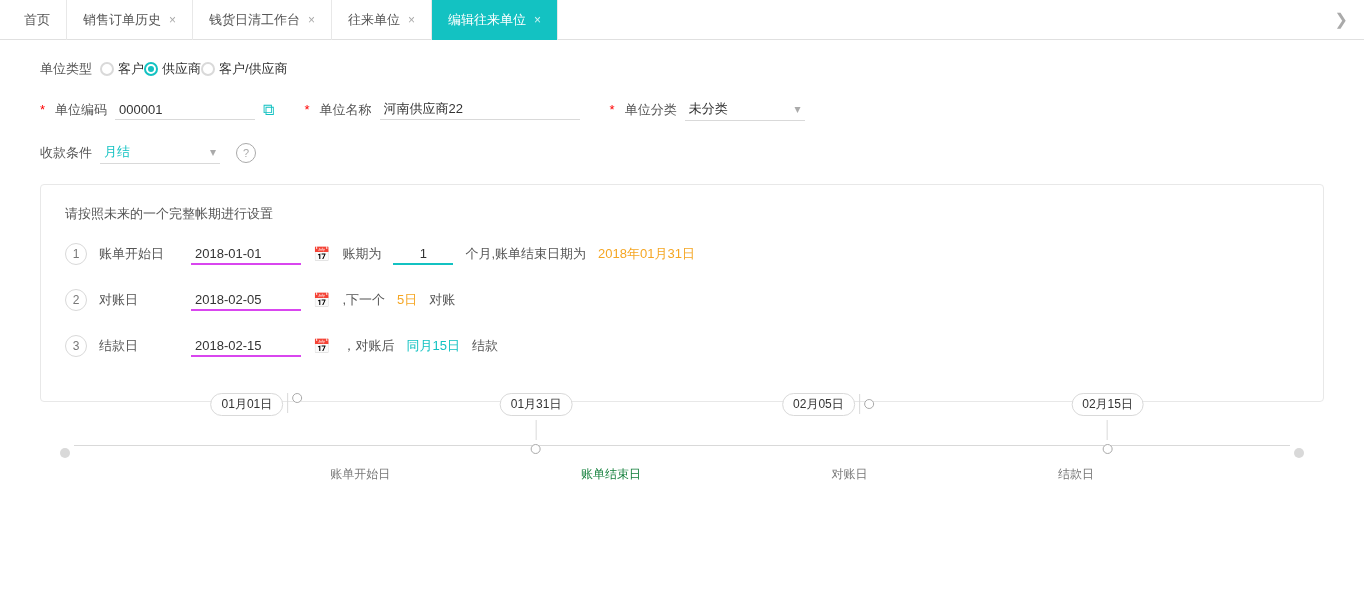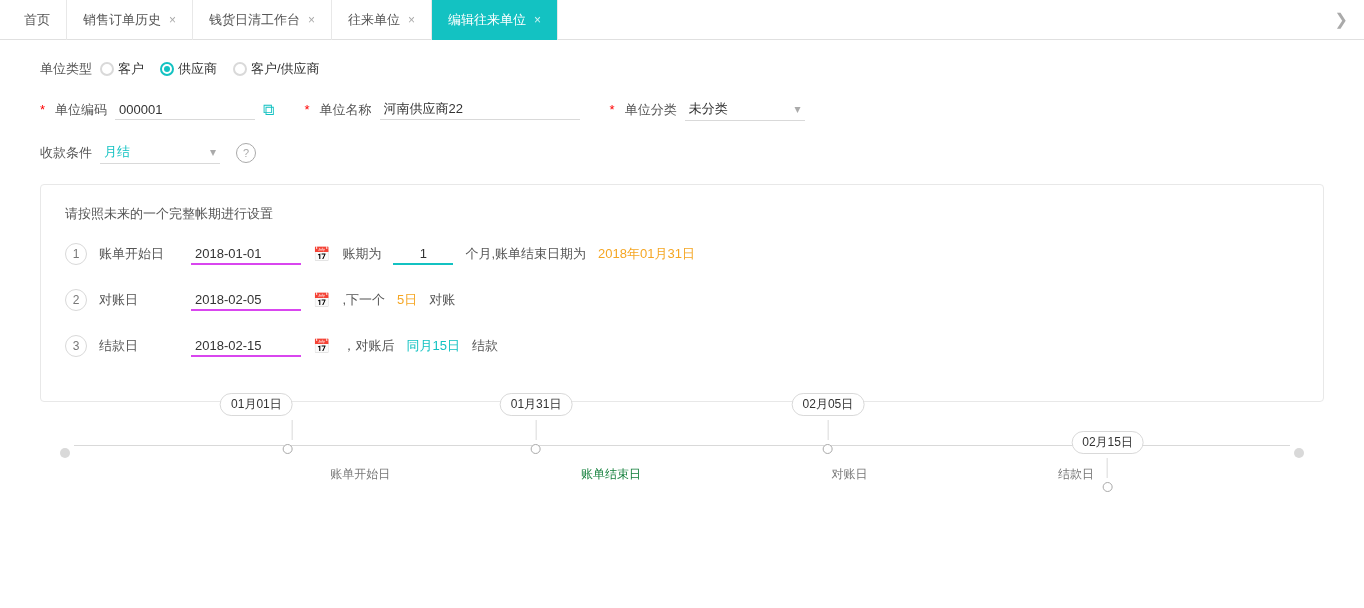--- a/index.html
+++ b/index.html
@@ -83,21 +83,21 @@
       width: 140px;
     }
     .form-input-name {
       width: 200px;
     }
 
     
     .radio-group {
       display: flex;
       align-items: center;
-      gap: 16px;
+      gap: 0;
     }
     .radio-item {
       display: flex;
       align-items: center;
       gap: 4px;
       cursor: pointer;
     }
     .radio-circle {
       width: 14px;
       height: 14px;
@@ -374,36 +374,36 @@
       <span class="step-text">结款</span>
     </div>
 
   </div>
 
   <div style="position: relative; padding: 20px 20px 0 20px; margin-top: 10px;">
     <div style="display: flex; align-items: center; width: 100%;">
       <div class="timeline-left-dot"></div>
       <div style="flex: 1; height: 1px; background: #d9d9d9; position: relative; margin: 0 4px;">
 
-        <div style="position: absolute; top: -52px; left: 15%; transform: translateX(-50%); display: flex; flex-direction: column; align-items: flex-end; gap: 4px;">
+        <div style="position: absolute; top: -52px; left: 15%; transform: translateX(-50%); display: flex; flex-direction: row; align-items: flex-start; gap: 4px;">
           <div class="timeline-label-box">01月01日</div>
           <div style="width:1px; height:20px; background:#d9d9d9;"></div>
           <div class="timeline-dot"></div>
         </div>
         <div style="position: absolute; top: -52px; left: 38%; transform: translateX(-50%); display: flex; flex-direction: column; align-items: center; gap: 4px;">
           <div class="timeline-label-box">01月31日</div>
           <div style="width:1px; height:20px; background:#d9d9d9;"></div>
           <div class="timeline-dot"></div>
         </div>
-        <div style="position: absolute; top: -52px; left: 62%; transform: translateX(-50%); display: flex; flex-direction: column; align-items: center; gap: 4px;">
+        <div style="position: absolute; top: -52px; left: 62%; transform: translateX(-50%); display: flex; flex-direction: row; align-items: center; gap: 4px;">
           <div class="timeline-label-box">02月05日</div>
           <div style="width:1px; height:20px; background:#d9d9d9;"></div>
           <div class="timeline-dot"></div>
         </div>
-        <div style="position: absolute; top: -52px; left: 85%; transform: translateX(-50%); display: flex; flex-direction: column; align-items: center; gap: 4px; margin-top: 38px;">
+        <div style="position: absolute; top: -52px; left: 85%; transform: translateX(-50%); display: flex; flex-direction: column; align-items: center; gap: 4px;">
           <div class="timeline-label-box">02月15日</div>
           <div style="width:1px; height:20px; background:#d9d9d9;"></div>
           <div class="timeline-dot"></div>
         </div>
       </div>
       <div class="timeline-right-dot"></div>
     </div>
 
     <div style="display: flex; margin-top: 8px; padding: 0 18px;">
       <div style="flex: 1; display: flex; justify-content: space-around;">

